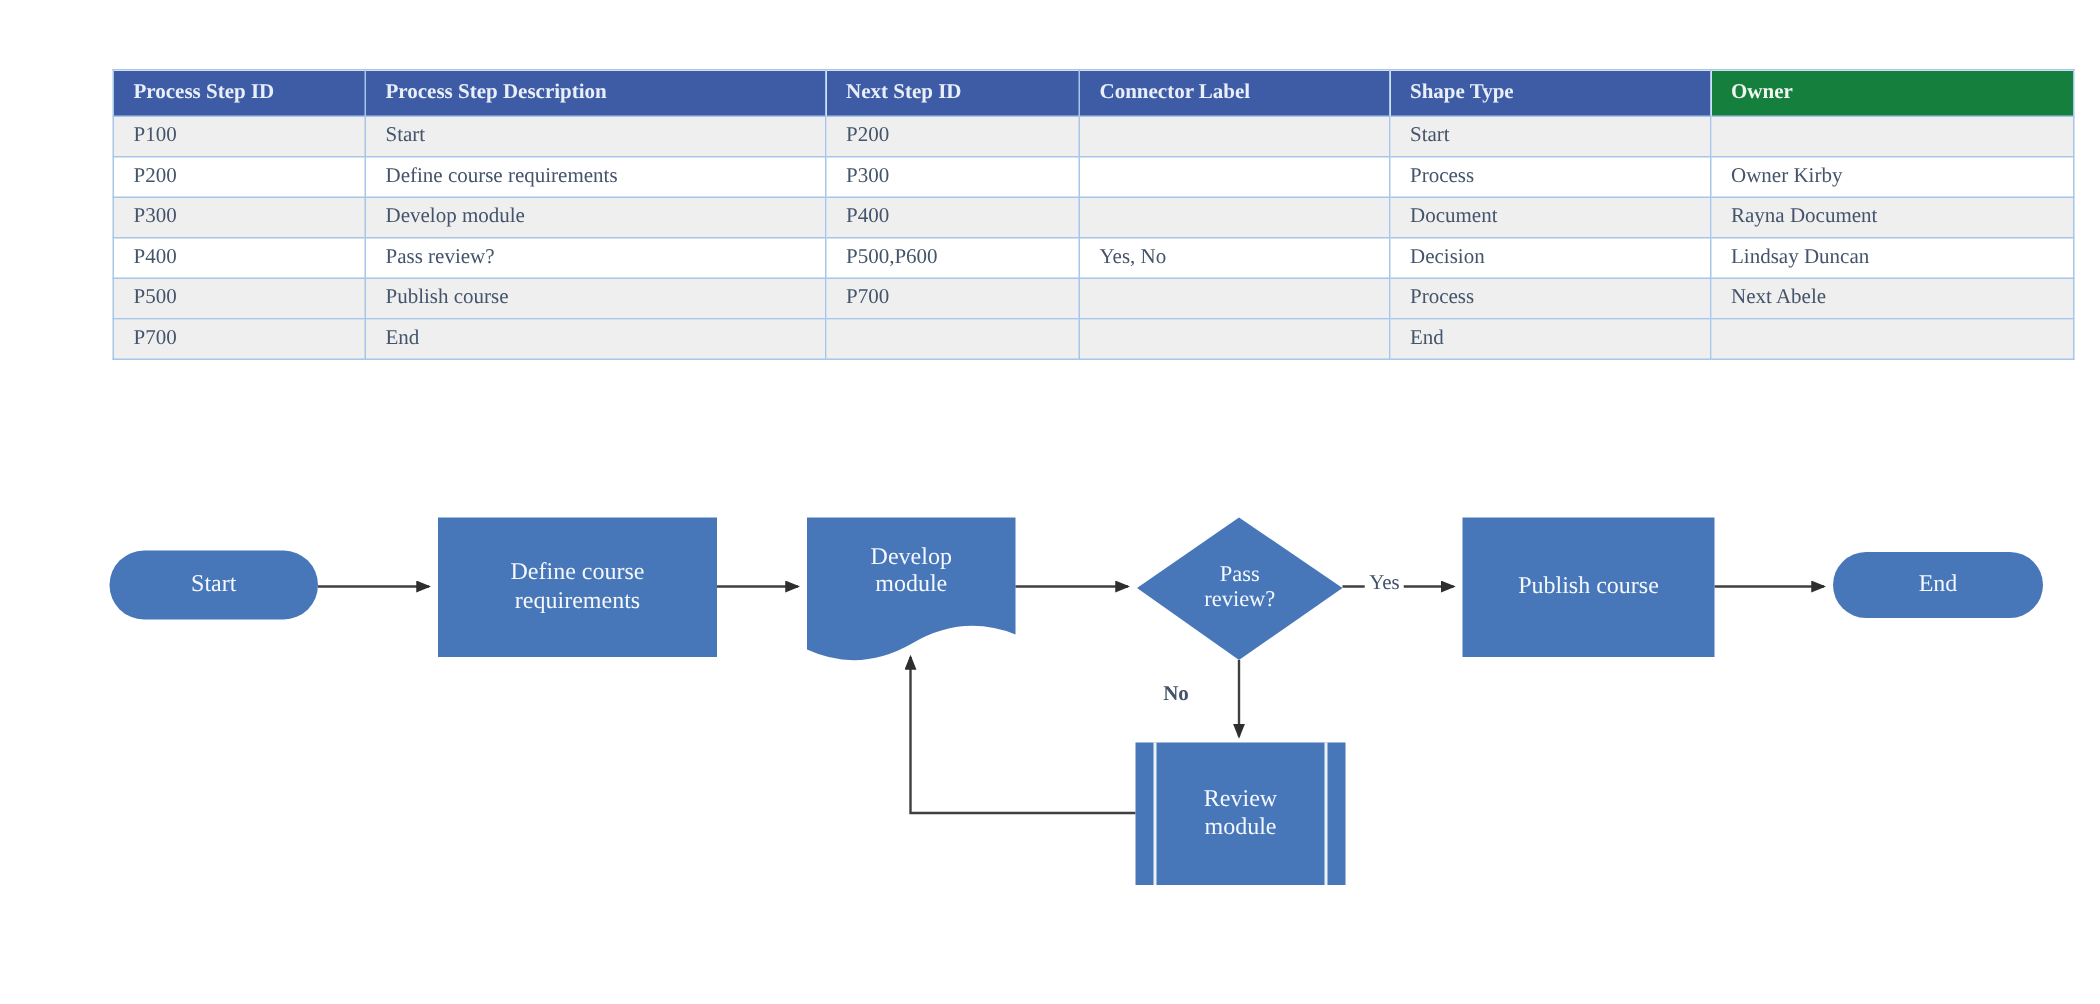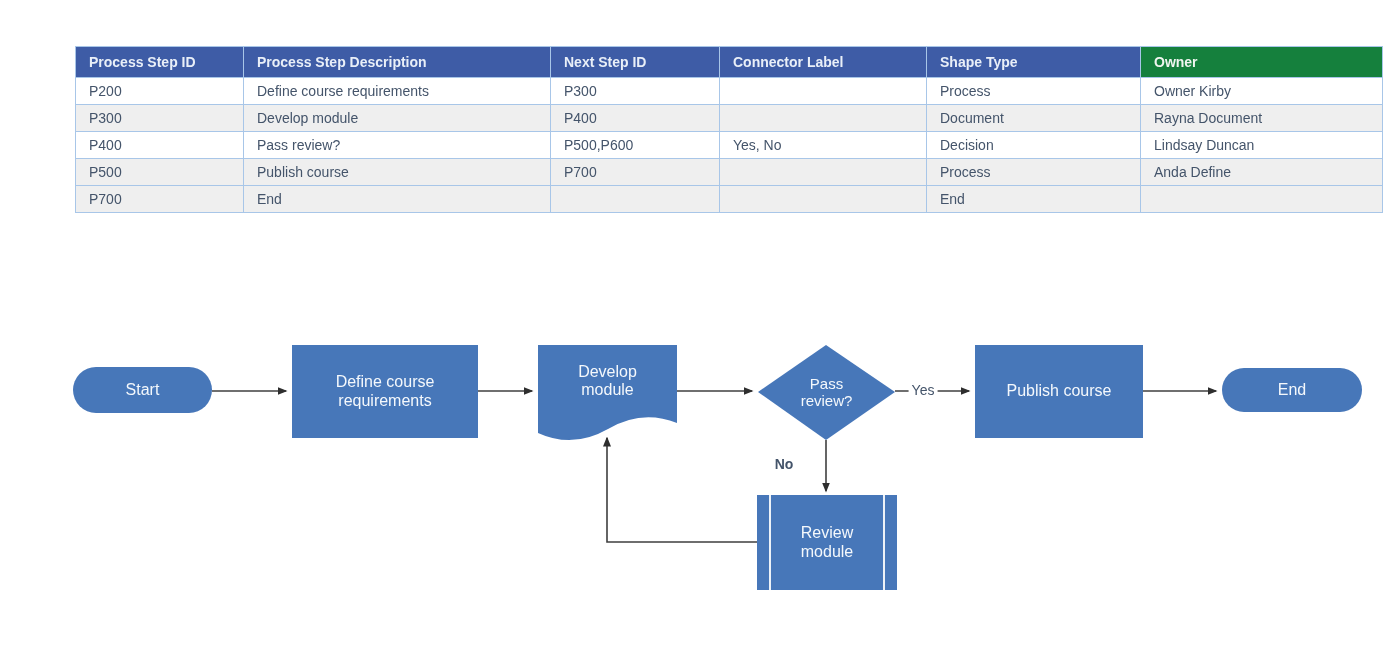--- a/index.html
+++ b/index.html
@@ -1,18 +1,18 @@
 <!DOCTYPE html>
 <html><head>
 <meta charset="utf-8">
 <style>
   html,body{margin:0;padding:0;background:#fff;}
   .canvas{
     position:relative;width:1400px;height:669px;background:#ffffff;
-    font-family:Liberation Sans, sans-serif;overflow:hidden;
+    font-family:Liberation Serif, serif;overflow:hidden;
   }
 
   
   table.process-table{
     position:absolute;left:75px;top:46px;
     border-collapse:collapse;table-layout:fixed;width:1307px;
   }
   .process-table th,.process-table td{
     border:1px solid #A8C6E8;
     padding:0 0 0 13px;text-align:left;vertical-align:middle;
@@ -68,20 +68,28 @@
       <tr>
         <th>Process Step ID</th>
         <th>Process Step Description</th>
         <th>Next Step ID</th>
         <th>Connector Label</th>
         <th>Shape Type</th>
         <th class="owner-col">Owner</th>
       </tr>
     </thead>
     <tbody>
+      <tr class="stripe">
+        <td>P100</td>
+        <td>Start</td>
+        <td>P200</td>
+        <td></td>
+        <td>Start</td>
+        <td></td>
+      </tr>
       <tr>
         <td>P200</td>
         <td>Define course requirements</td>
         <td>P300</td>
         <td></td>
         <td>Process</td>
         <td>Owner Kirby</td>
       </tr>
       <tr class="stripe">
         <td>P300</td>
@@ -98,21 +106,21 @@
         <td>Yes, No</td>
         <td>Decision</td>
         <td>Lindsay Duncan</td>
       </tr>
       <tr class="stripe">
         <td>P500</td>
         <td>Publish course</td>
         <td>P700</td>
         <td></td>
         <td>Process</td>
-        <td>Anda Define</td>
+        <td>Next Abele</td>
       </tr>
       <tr class="stripe">
         <td>P700</td>
         <td>End</td>
         <td></td>
         <td></td>
         <td>End</td>
         <td></td>
       </tr>
     </tbody>

